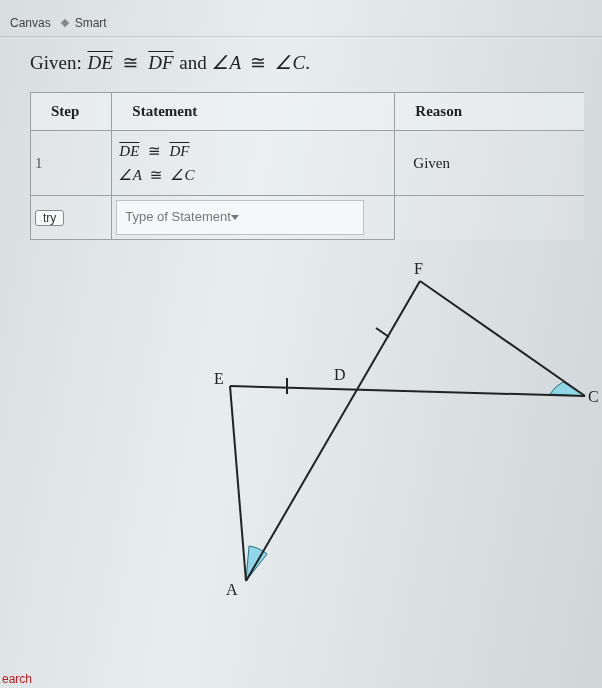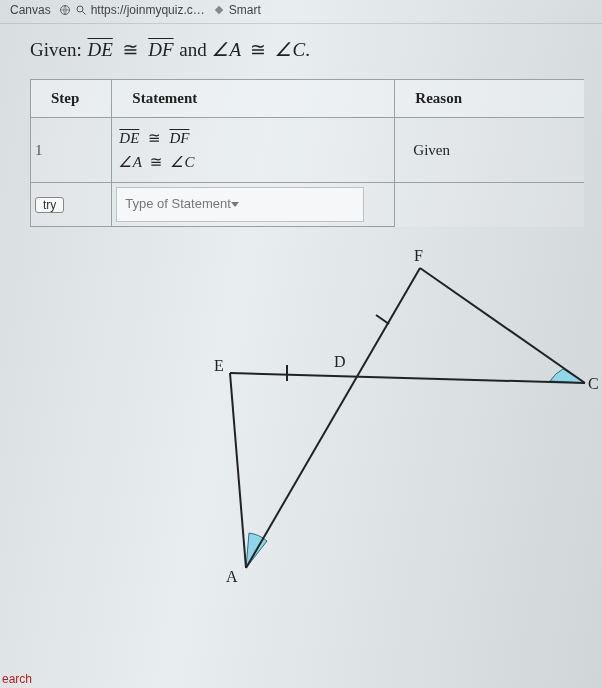--- a/index.html
+++ b/index.html
@@ -13,21 +13,21 @@
     overflow: hidden;
     position: relative;
   }
   .tabbar {
     display: flex;
     align-items: center;
     gap: 8px;
     font-family: -apple-system, BlinkMacSystemFont, "Segoe UI", sans-serif;
     font-size: 12px;
     color: #444;
-    padding: 1px 10px 4px 10px;
+    padding: 14px 10px 4px 10px;
     border-bottom: 1px solid rgba(0,0,0,0.12);
     height: 18px;
     white-space: nowrap;
     overflow: hidden;
   }
   .tabbar .tab {
     display: flex;
     align-items: center;
     gap: 4px;
   }
@@ -128,35 +128,20 @@
     padding-left:2px;
   }
   .no-right-border { border-right: none !important; }
 </style>
 </head>
 <body>
 
 <div class="tabbar">
   <span class="tab">
     <span>Canvas</span>
-  </span>
-  <span class="tab">
-    <span class="ico">
-      <svg viewBox="0 0 24 24" width="12" height="12">
-          <circle cx="12" cy="12" r="9" fill="none" stroke="#666" stroke-width="2"></circle>
-          <path d="M3 12h18M12 3c3 3 3 15 0 18M12 3c-3 3-3 15 0 18" fill="none" stroke="#666" stroke-width="1.5"></path>
-        </svg>
-    </span>
-    <span class="ico">
-      <svg viewBox="0 0 24 24" width="12" height="12">
-          <circle cx="10" cy="10" r="6" fill="none" stroke="#555" stroke-width="2"></circle>
-          <line x1="15" y1="15" x2="21" y2="21" stroke="#555" stroke-width="2"></line>
-        </svg>
-    </span>
-    <span>https://joinmyquiz.c…</span>
   </span>
   <span class="tab">
     <span class="ico">
       <svg viewBox="0 0 24 24" width="12" height="12">
           <rect x="6" y="6" width="12" height="12" transform="rotate(45 12 12)" fill="#888"></rect>
         </svg>
     </span>
     <span>Smart</span>
   </span>
 </div>

